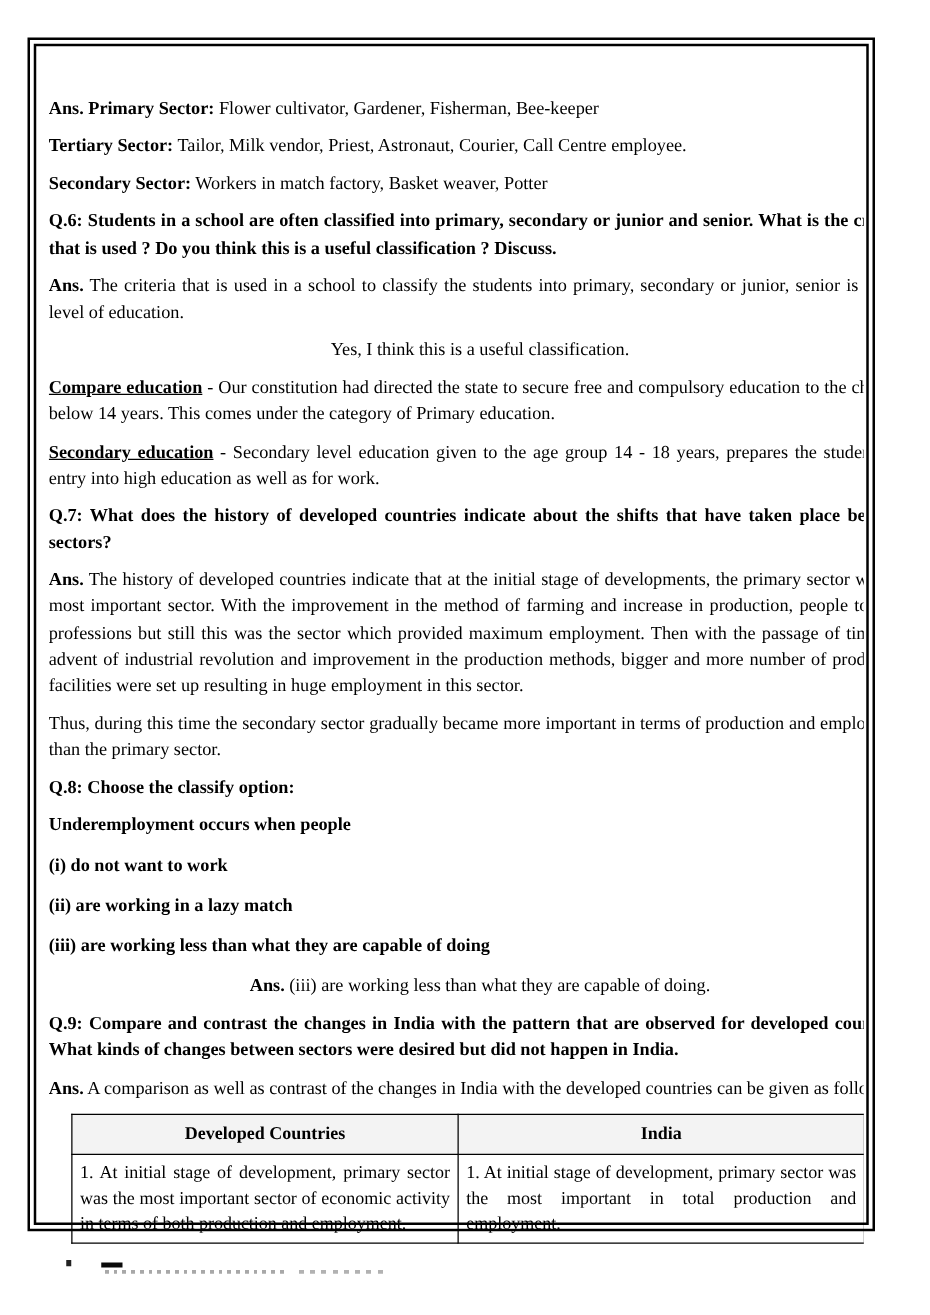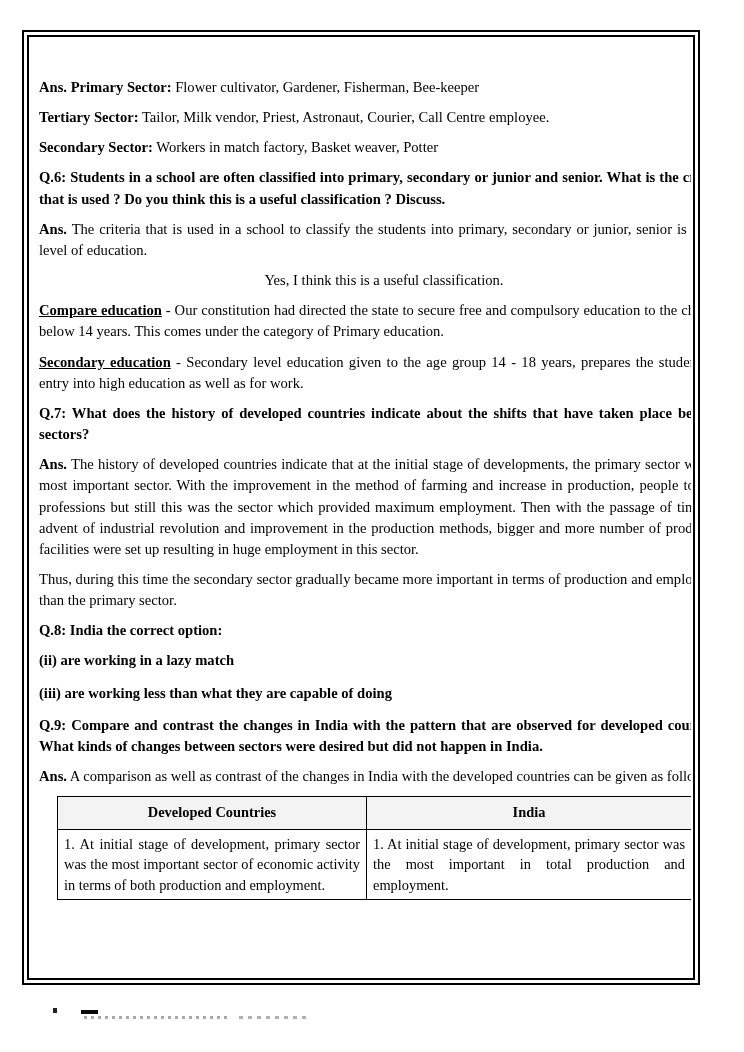--- a/index.html
+++ b/index.html
@@ -159,23 +159,26 @@
         <p class="q">Q.6: Students in a school are often classified into primary, secondary or junior and senior. What is the criteria that is used ? Do you think this is a useful classification ? Discuss.</p>
         <p class="para"><span class="lbl">Ans.</span><span> The criteria that is used in a school to classify the students into primary, secondary or junior, senior is on the level of education.</span></p>
         <p class="plain">Yes, I think this is a useful classification.</p>
         <p class="para"><span class="lbl-u">Compare education</span><span> - Our constitution had directed the state to secure free and compulsory education to the children below 14 years. This comes under the category of Primary education.</span></p>
         <p class="para"><span class="lbl-u">Secondary education</span><span> - Secondary level education given to the age group 14 - 18 years, prepares the students for entry into high education as well as for work.</span></p>
 
         <p class="q">Q.7: What does the history of developed countries indicate about the shifts that have taken place between sectors?</p>
         <p class="para"><span class="lbl">Ans.</span><span> The history of developed countries indicate that at the initial stage of developments, the primary sector was the most important sector. With the improvement in the method of farming and increase in production, people took up professions but still this was the sector which provided maximum employment. Then with the passage of time and advent of industrial revolution and improvement in the production methods, bigger and more number of production facilities were set up resulting in huge employment in this sector.</span></p>
         <p class="para">Thus, during this time the secondary sector gradually became more important in terms of production and employment than the primary sector.</p>
 
-        <p class="q">Q.8: India the correct option:</p>
+        <p class="q">Q.8: Choose the classify option:</p>
+        <p class="opt">Underemployment occurs when people</p>
+        <p class="opt">(i) do not want to work</p>
         <p class="opt">(ii) are working in a lazy match</p>
         <p class="opt">(iii) are working less than what they are capable of doing</p>
+        <p class="plain"><span class="lbl">Ans.</span><span> (iii) are working less than what they are capable of doing.</span></p>
 
         <p class="q">Q.9: Compare and contrast the changes in India with the pattern that are observed for developed countries. What kinds of changes between sectors were desired but did not happen in India.</p>
         <p class="para"><span class="lbl">Ans.</span><span> A comparison as well as contrast of the changes in India with the developed countries can be given as follows:</span></p>
 
         <table class="cmp">
           <thead>
             <tr>
               <th class="col-a">Developed Countries</th>
               <th class="col-b">India</th>
             </tr>

